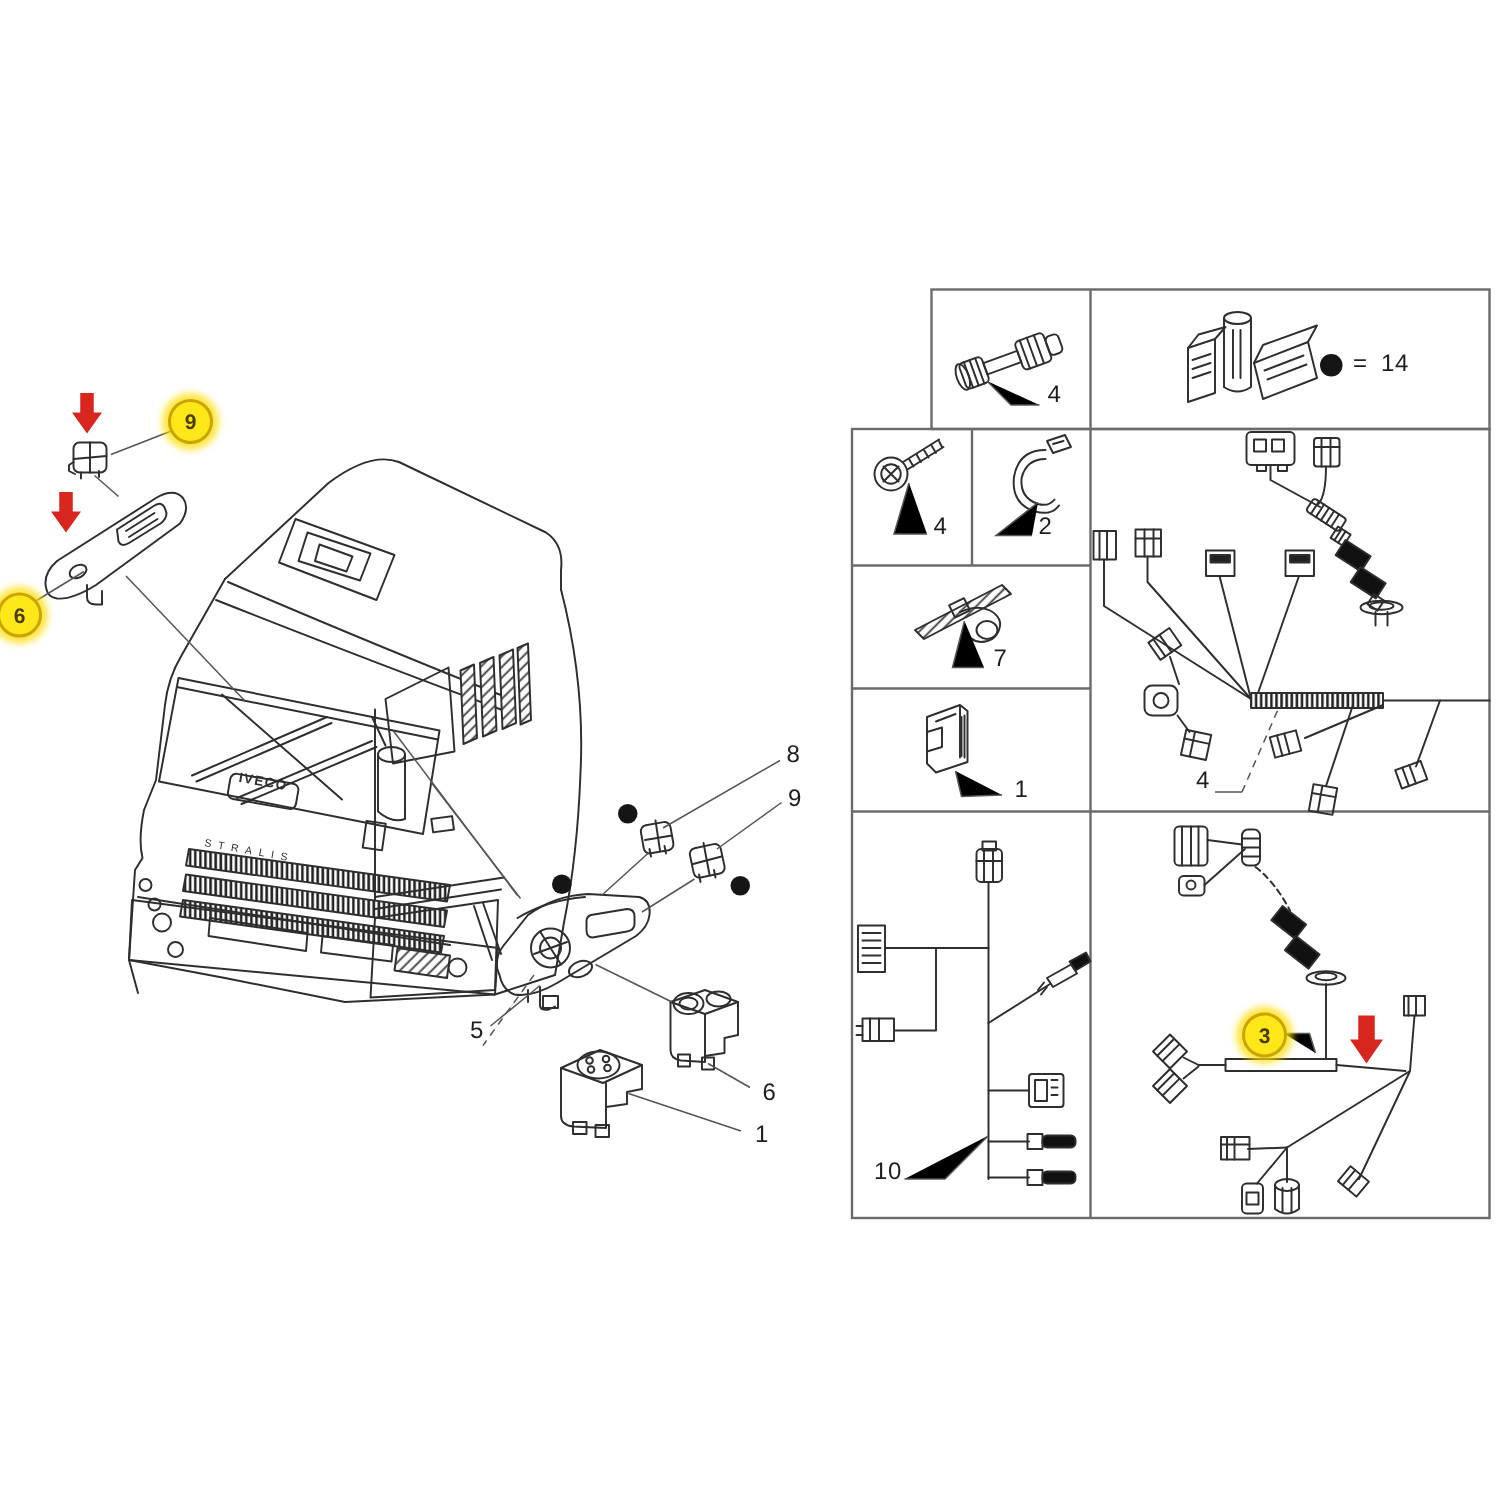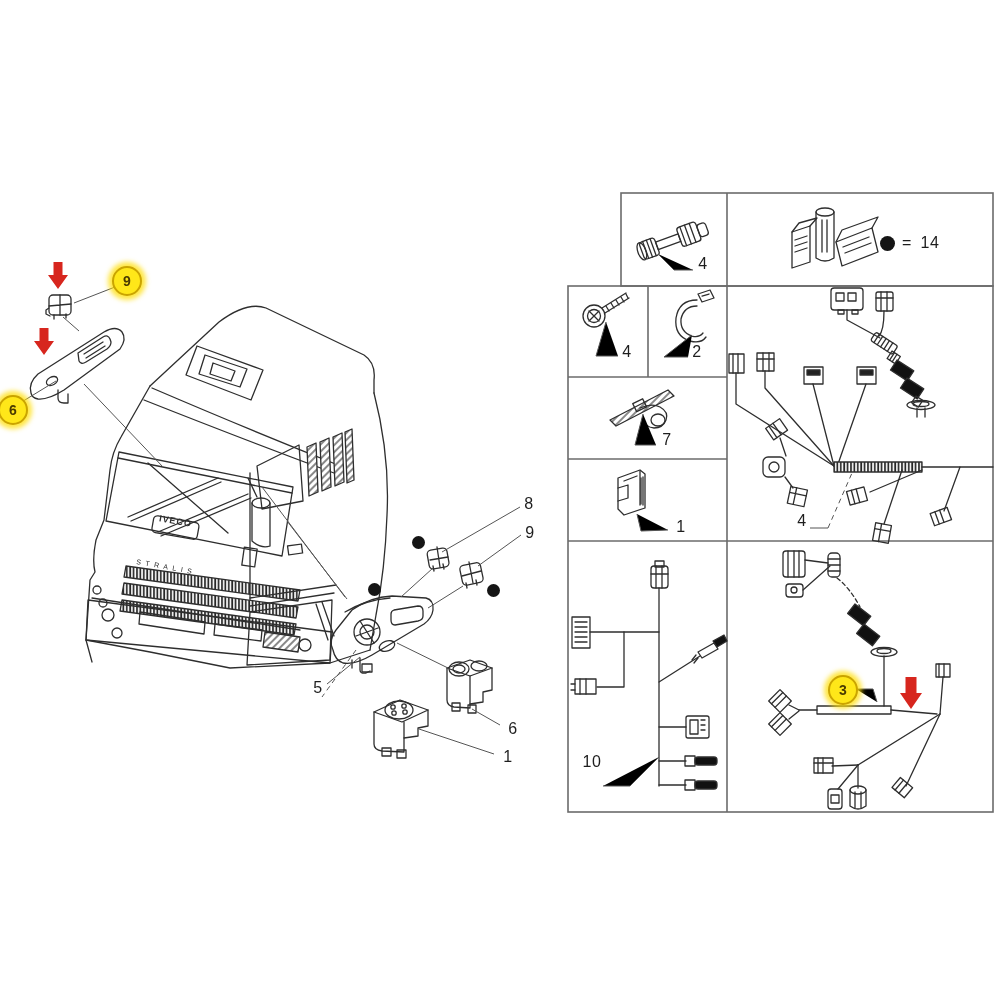--- a/index.html
+++ b/index.html
@@ -414,21 +414,21 @@
     <polygon points="905.5,677 916.5,677 916.5,693 922,693 911,709 900,693 905.5,693"></polygon>
   </g>
 </svg>
 
 <div class="lbl" style="left:703px;top:264px">4</div>
 <div class="lbl" style="left:627px;top:352px">4</div>
 <div class="lbl" style="left:697px;top:352px">2</div>
 <div class="lbl" style="left:667px;top:440px">7</div>
 <div class="lbl" style="left:681px;top:527px">1</div>
 <div class="lbl" style="left:802px;top:521px">4</div>
-<div class="lbl" style="left:592px;top:762px">10</div>
+<div class="lbl" style="left:592px;top:782px">10</div>
 <div class="lbl" style="left:318px;top:688px">5</div>
 <div class="lbl" style="left:529px;top:504px">8</div>
 <div class="lbl" style="left:530px;top:533px">9</div>
 <div class="lbl" style="left:513px;top:729px">6</div>
 <div class="lbl" style="left:508px;top:757px">1</div>
 
 <div class="dot" style="left:880px;top:236px;width:15px;height:15px"></div>
 <div class="lbl" style="left:907px;top:243px">=</div>
 <div class="lbl" style="left:930px;top:243px">14</div>
 

